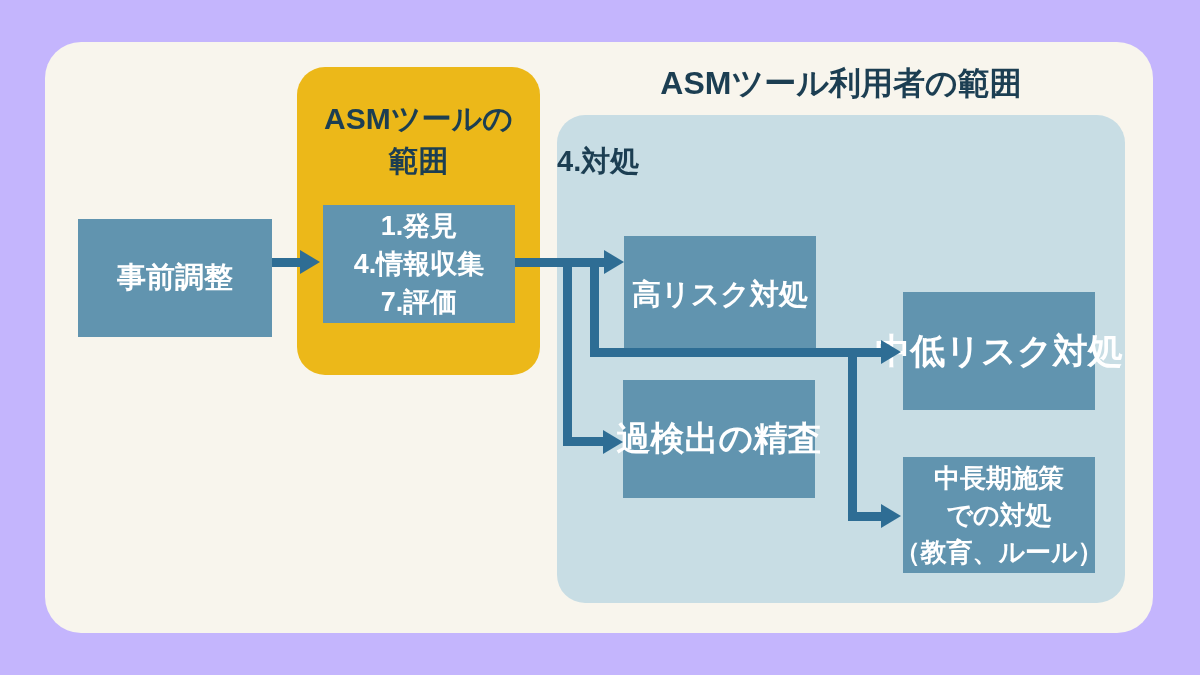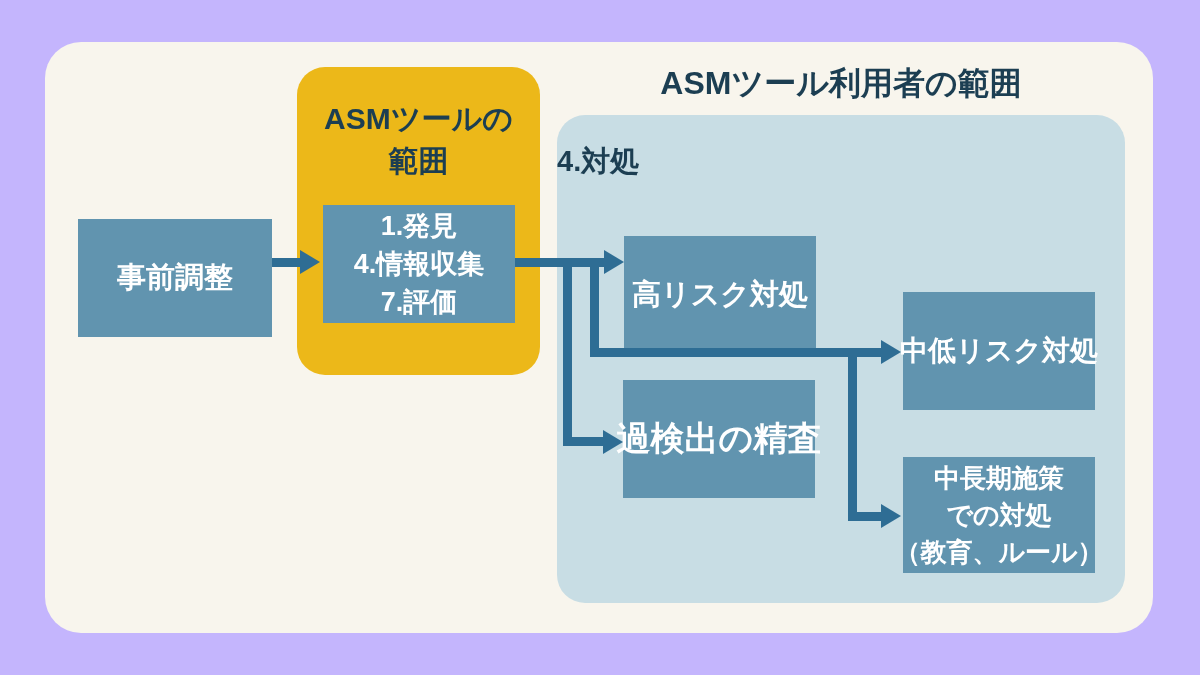--- a/index.html
+++ b/index.html
@@ -26,21 +26,21 @@
   }
   .node{
     position:absolute;background:#6194af;color:#ffffff;
     display:flex;flex-direction:column;align-items:center;justify-content:center;
     text-align:center;font-weight:700;
   }
   .node-pre{left:78px;top:205px;width:194px;height:118px;font-size:29px;margin-top:14px;}
   .node-steps{left:323px;top:205px;width:192px;height:118px;font-size:27px;line-height:38px;}
   .node-high{left:624px;top:205px;width:192px;height:118px;font-size:29px;margin-top:31px;}
   .node-over{left:623px;top:380px;width:192px;height:118px;font-size:34px;}
-  .node-midlow{left:903px;top:292px;width:192px;height:118px;font-size:28px;}
+  .node-midlow{left:903px;top:292px;width:192px;height:118px;font-size:35px;}
   .node-longterm{left:903px;top:457px;width:192px;height:116px;font-size:26px;line-height:37px;}
   .node span{display:block;white-space:nowrap;}
   .user-title{
     position:absolute;left:557px;top:62px;width:568px;
     text-align:center;color:#1c3e52;font-size:32px;font-weight:700;
   }
   .yellow-title{
     position:absolute;left:297px;top:98px;width:243px;
     text-align:center;color:#1c3e52;font-size:30px;font-weight:700;line-height:42px;
   }

